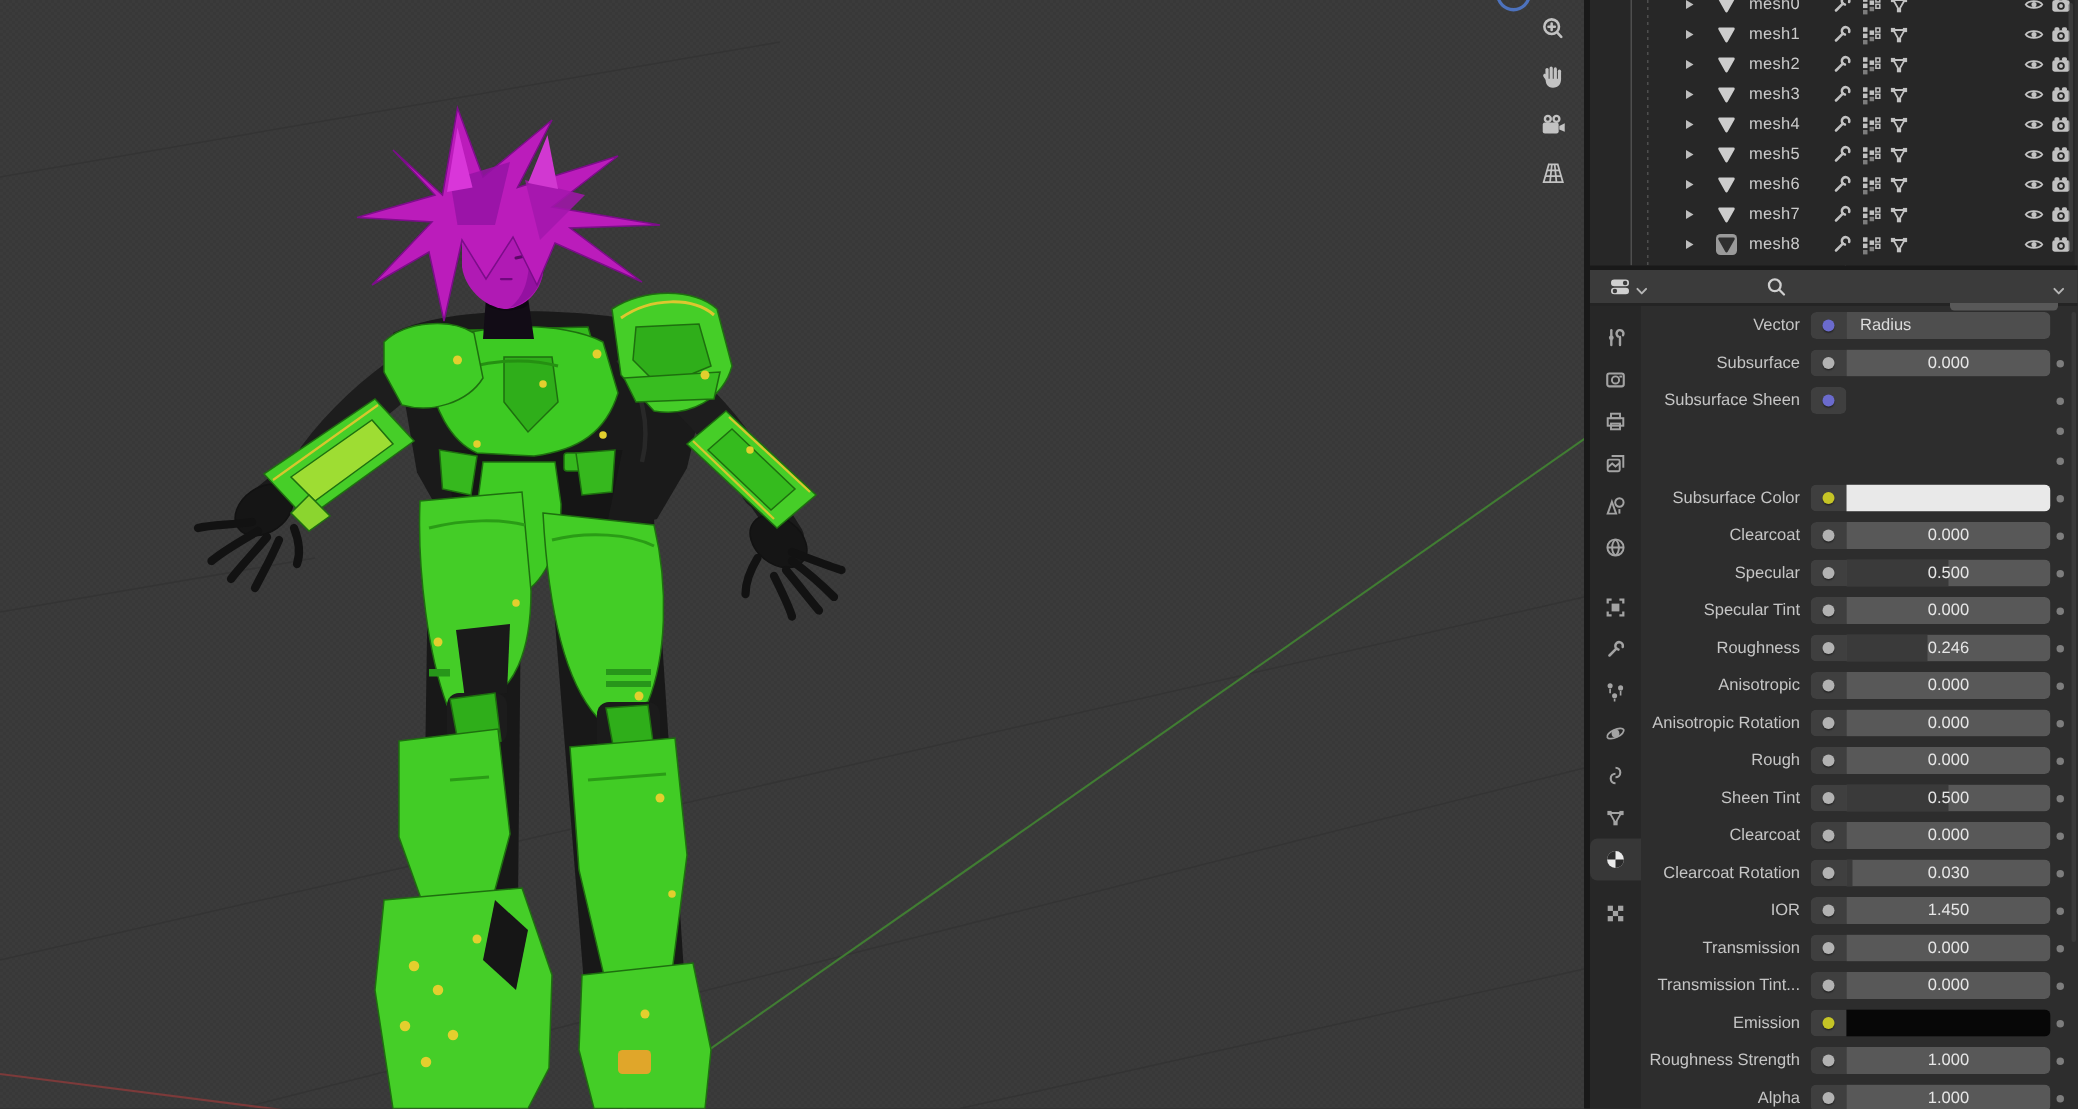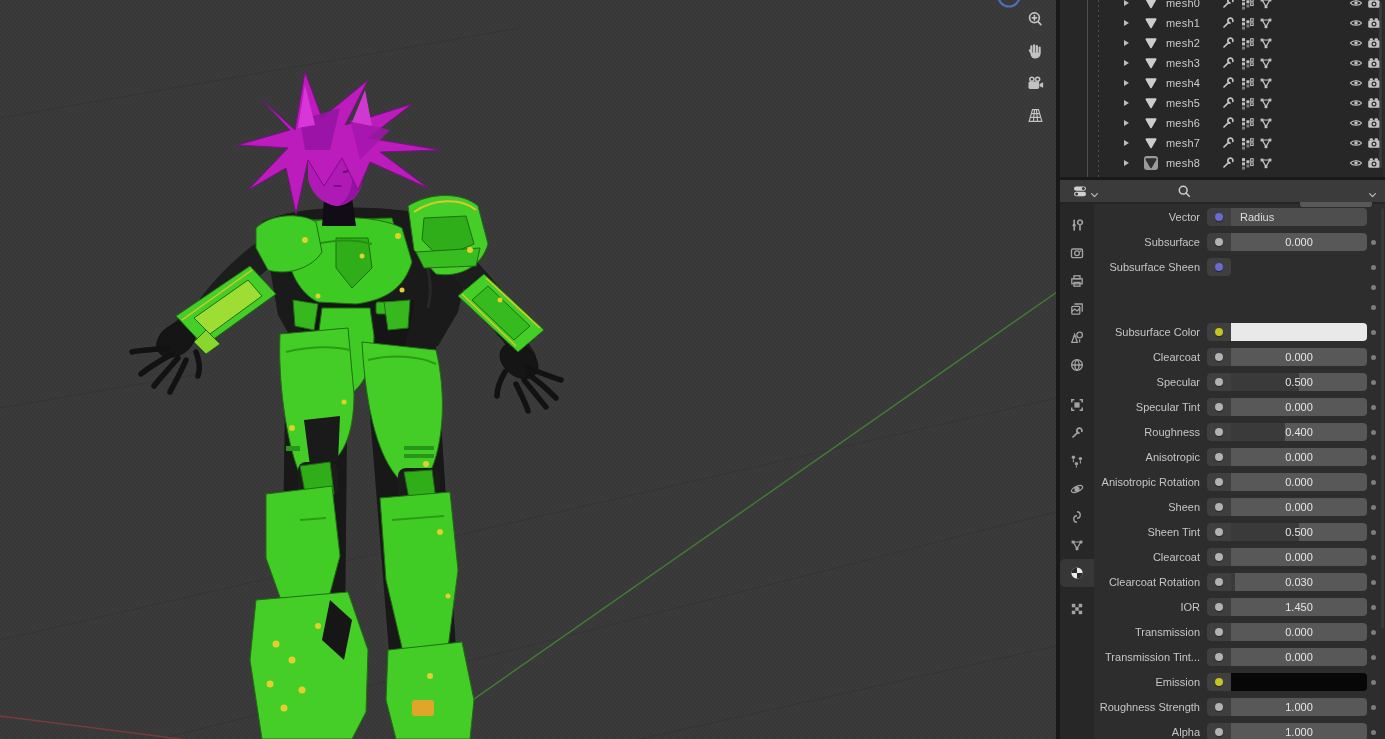--- a/index.html
+++ b/index.html
@@ -1016,21 +1016,21 @@
           <span class="deco" style="top:6.5px"></span>
         </div>
         <div class="prow" style="top: 219px; left: 0px; width: 325px;">
           <span class="plabel">Roughness</span>
           <span class="pwidget">
             <span class="sockbtn">
               <span class="sockdot" style="background:#b2b2b2"></span>
             </span>
             <span class="valzone">
               <span class="vfill" style="width:40.0%"></span>
-              <span class="vtext">0.400</span>
+              <span class="vtext">0.246</span>
             </span>
           </span>
           <span class="deco" style="top:6.5px"></span>
         </div>
         <div class="prow" style="top: 244px; left: 0px; width: 325px;">
           <span class="plabel">Anisotropic</span>
           <span class="pwidget">
             <span class="sockbtn">
               <span class="sockdot" style="background:#b2b2b2"></span>
             </span>
@@ -1046,21 +1046,21 @@
             <span class="sockbtn">
               <span class="sockdot" style="background:#b2b2b2"></span>
             </span>
             <span class="valzone">
               <span class="vtext">0.000</span>
             </span>
           </span>
           <span class="deco" style="top:6.5px"></span>
         </div>
         <div class="prow" style="top: 294px; left: 0px; width: 325px;">
-          <span class="plabel">Sheen</span>
+          <span class="plabel">Rough</span>
           <span class="pwidget">
             <span class="sockbtn">
               <span class="sockdot" style="background:#b2b2b2"></span>
             </span>
             <span class="valzone">
               <span class="vtext">0.000</span>
             </span>
           </span>
           <span class="deco" style="top:6.5px"></span>
         </div>

